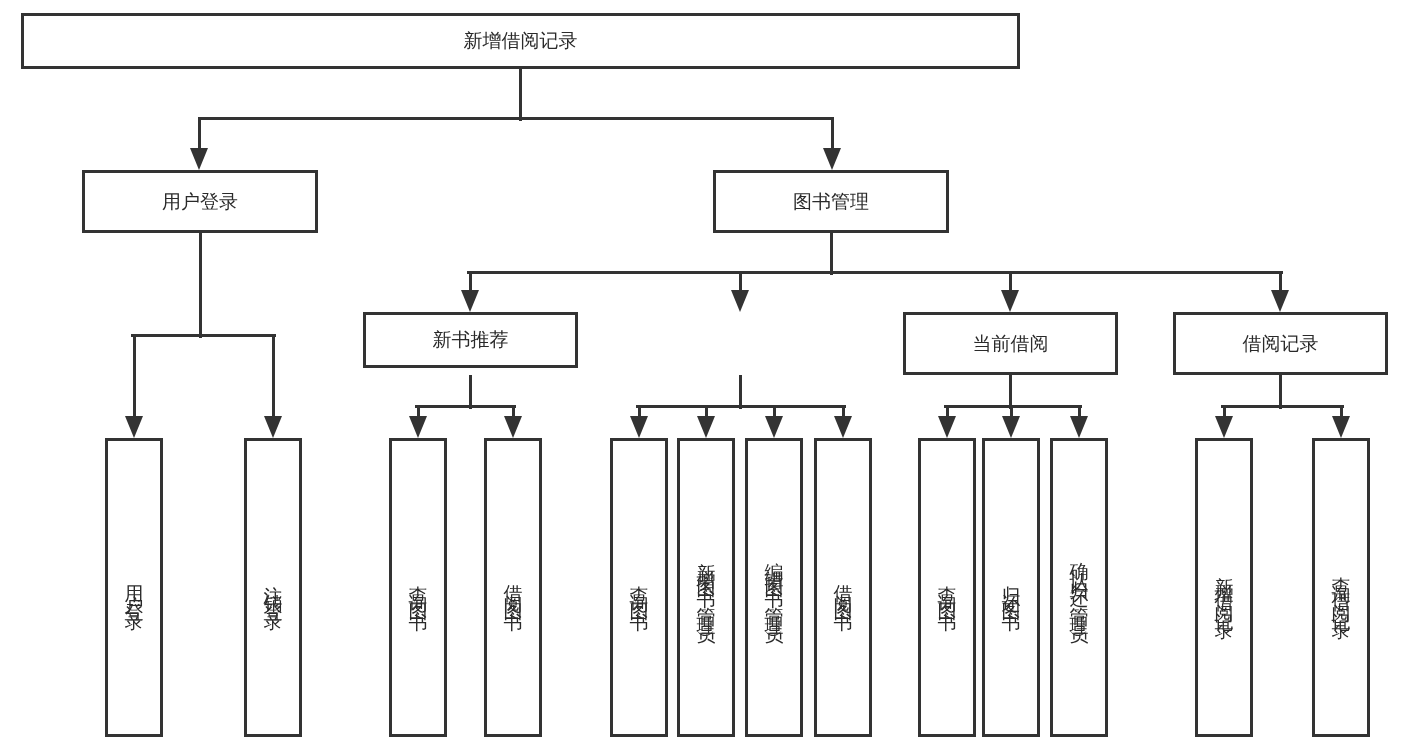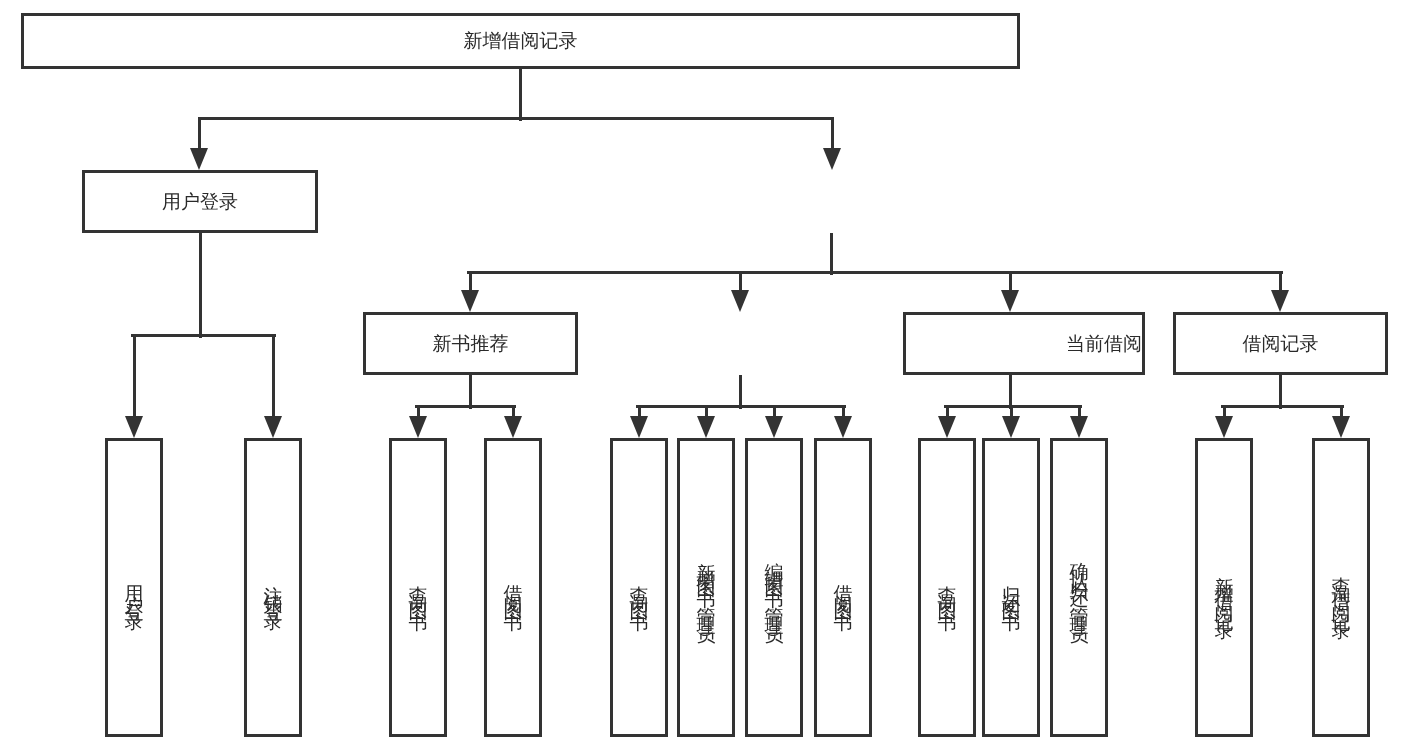--- a/index.html
+++ b/index.html
@@ -102,24 +102,27 @@
     <div class="vline" style="left: 1223px; top: 405px; height: 13px;"></div>
     <div class="arrow" style="left: 1215px; top: 416px;"></div>
     <div class="vline" style="left: 1340px; top: 405px; height: 13px;"></div>
     <div class="arrow" style="left: 1332px; top: 416px;"></div>
     <div class="box" style="left: 21px; top: 13px; width: 999px; height: 56px;">
       <span class="lbl">新增借阅记录</span>
     </div>
     <div class="box" style="left: 82px; top: 170px; width: 236px; height: 63px;">
       <span class="lbl">用户登录</span>
     </div>
-    <div class="box" style="left: 363px; top: 312px; width: 215px; height: 63px;">
+    <div class="box" style="left: 713px; top: 170px; width: 236px; height: 63px;">
+      <span class="lbl">图书管理</span>
+    </div>
+    <div class="box" style="left: 363px; top: 312px; width: 215px; height: 56px;">
       <span class="lbl">新书推荐</span>
     </div>
-    <div class="box" style="left: 903px; top: 312px; width: 242px; height: 63px; justify-content: flex-end;">
+    <div class="box" style="left: 903px; top: 312px; width: 215px; height: 63px;">
       <span class="lbl">当前借阅</span>
     </div>
     <div class="box" style="left: 1173px; top: 312px; width: 215px; height: 63px;">
       <span class="lbl">借阅记录</span>
     </div>
     <div class="box leaf" style="left: 105px; top: 438px; width: 58px; height: 299px;">
       <span class="lbl">用户登录</span>
     </div>
     <div class="box leaf" style="left: 244px; top: 438px; width: 58px; height: 299px;">
       <span class="lbl">注销登录</span>

